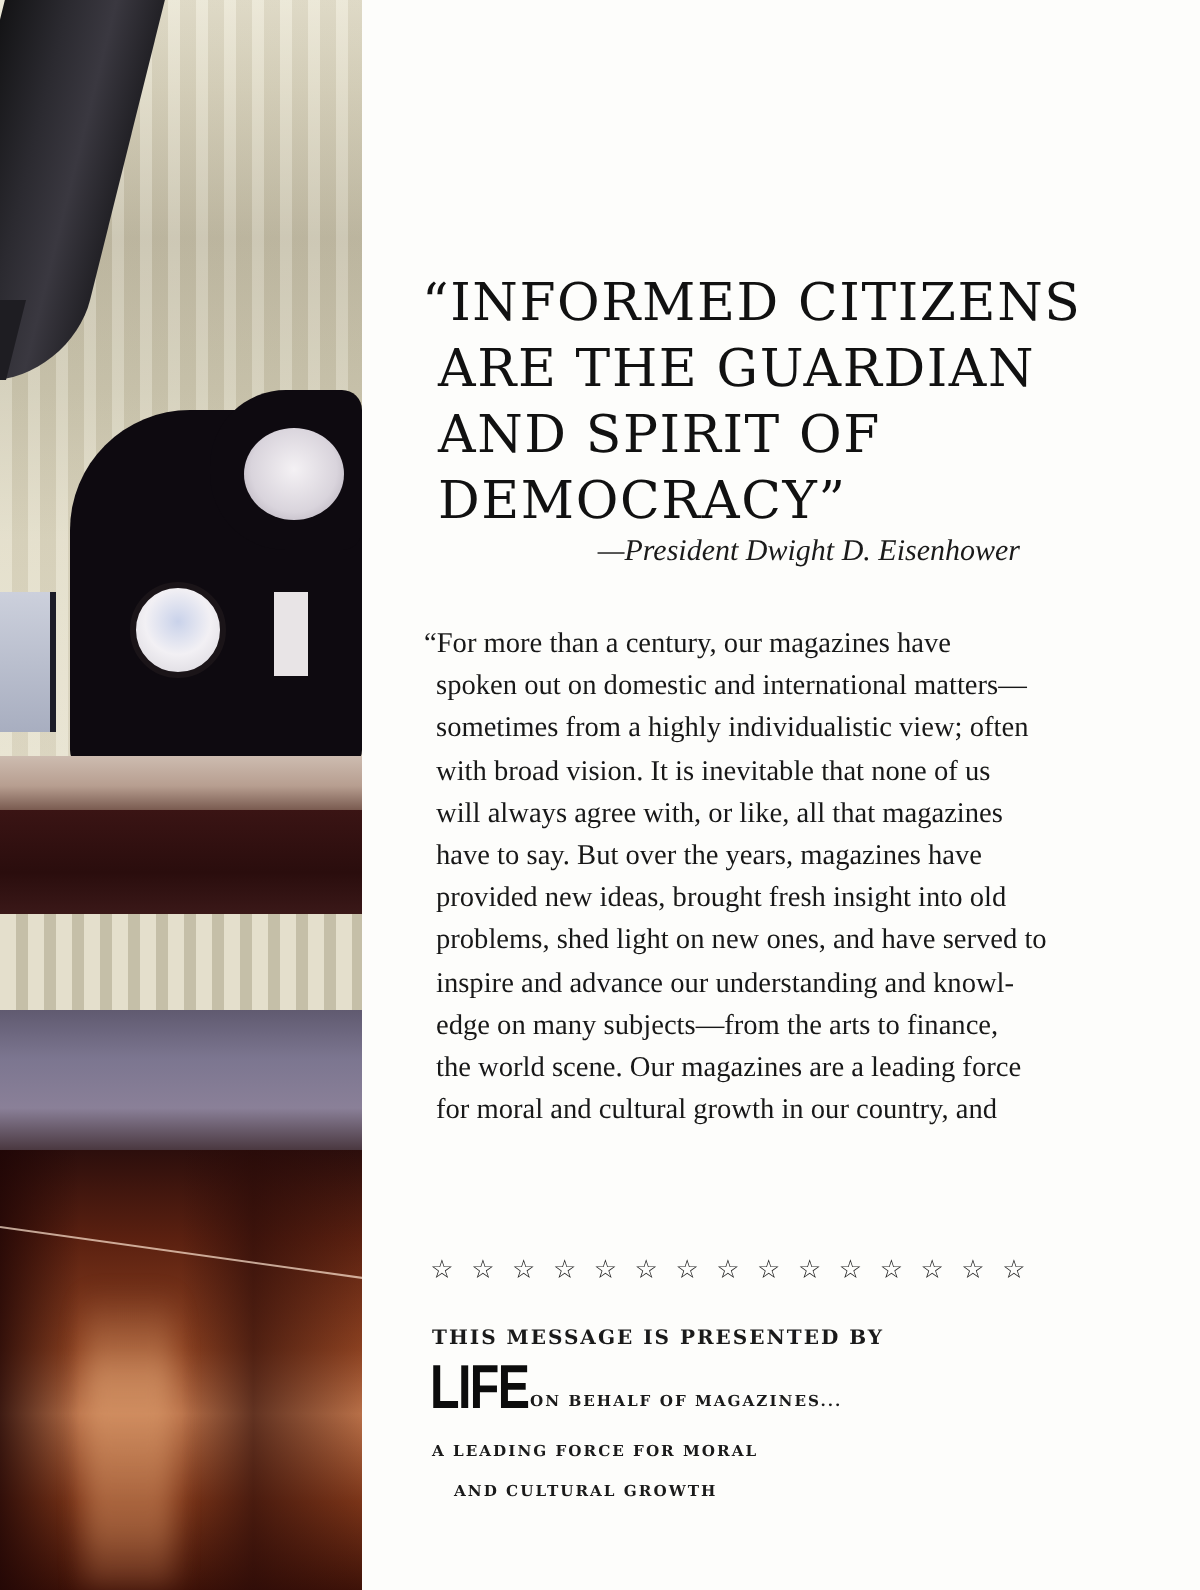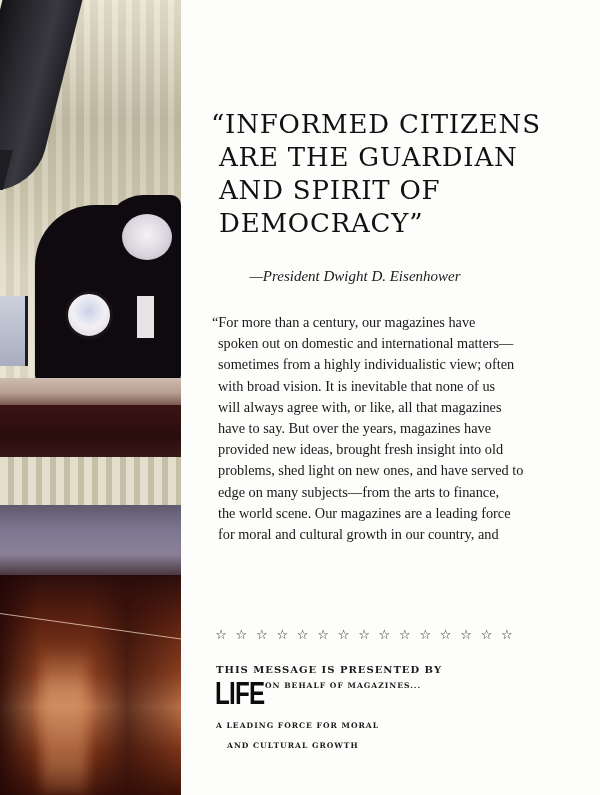--- a/index.html
+++ b/index.html
@@ -87,29 +87,29 @@
       filter: blur(6px);
     }
     .photo .table-edge {
       position: absolute; left: 0; top: 613px; width: 200px; height: 1px;
       background: rgba(255,230,210,0.7);
       transform: rotate(8deg); transform-origin: left center;
     }
 
     
     .headline {
-      position: absolute; left: 211px; top: 108px; width: 320px;
+      position: absolute; left: 211px; top: 136px; width: 320px;
       font-family: "DejaVu Serif", "Liberation Serif", serif;
       font-size: 26px; line-height: 33px; letter-spacing: 0.8px;
       font-weight: normal; color: #111; margin: 0;
     }
     .headline .line { display: block; white-space: nowrap; }
     .headline .indent { padding-left: 8px; }
     .attribution {
-      position: absolute; left: 200px; top: 268px; width: 310px; text-align: center;
+      position: absolute; left: 200px; top: 268px; width: 310px; text-align: right;
       font-family: "Liberation Serif", "DejaVu Serif", serif;
       font-style: italic; font-size: 15px; color: #1a1a1a; white-space: nowrap;
     }
     .body-text {
       position: absolute; left: 212px; top: 312px; width: 310px;
       font-family: "Liberation Serif", "DejaVu Serif", serif;
       font-size: 14.3px; line-height: 21.2px; color: #181818;
     }
     .body-text .bl { display: block; white-space: nowrap; padding-left: 6px; }
     .body-text .bl.first { padding-left: 0; }
@@ -119,21 +119,21 @@
       font-size: 13px; color: #222;
     }
     .stars span { width: 14px; text-align: center; }
     .presented {
       position: absolute; left: 216px; top: 664px;
       font-family: "DejaVu Serif", "Liberation Serif", serif;
       font-weight: bold; font-size: 10px; letter-spacing: 1px; color: #1a1a1a; white-space: nowrap;
     }
     .life-row {
       position: absolute; left: 215px; top: 681px; white-space: nowrap;
-      display: flex; align-items: flex-start;
+      display: flex; align-items: flex-end;
     }
     .life-logo {
       font-family: "Liberation Sans", "DejaVu Sans", sans-serif;
       font-weight: bold; font-size: 31px; line-height: 25px; letter-spacing: -1px;
       color: #0c0c0c; transform: scaleX(0.78); transform-origin: left bottom;
       display: inline-block; width: 44px;
     }
     .behalf {
       font-family: "DejaVu Serif", "Liberation Serif", serif;
       font-weight: bold; font-size: 7.6px; letter-spacing: 1px; color: #1a1a1a;
@@ -180,20 +180,21 @@
 
 <div class="body-text">
   <span class="bl first">“For more than a century, our magazines have</span>
   <span class="bl">spoken out on domestic and international matters—</span>
   <span class="bl">sometimes from a highly individualistic view; often</span>
   <span class="bl">with broad vision. It is inevitable that none of us</span>
   <span class="bl">will always agree with, or like, all that magazines</span>
   <span class="bl">have to say. But over the years, magazines have</span>
   <span class="bl">provided new ideas, brought fresh insight into old</span>
   <span class="bl">problems, shed light on new ones, and have served to</span>
+  <span class="bl">inspire and advance our understanding and knowl-</span>
   <span class="bl">edge on many subjects—from the arts to finance,</span>
   <span class="bl">the world scene. Our magazines are a leading force</span>
   <span class="bl">for moral and cultural growth in our country, and</span>
 </div>
 
 <div class="stars">
   <span>☆</span>
   <span>☆</span>
   <span>☆</span>
   <span>☆</span>

